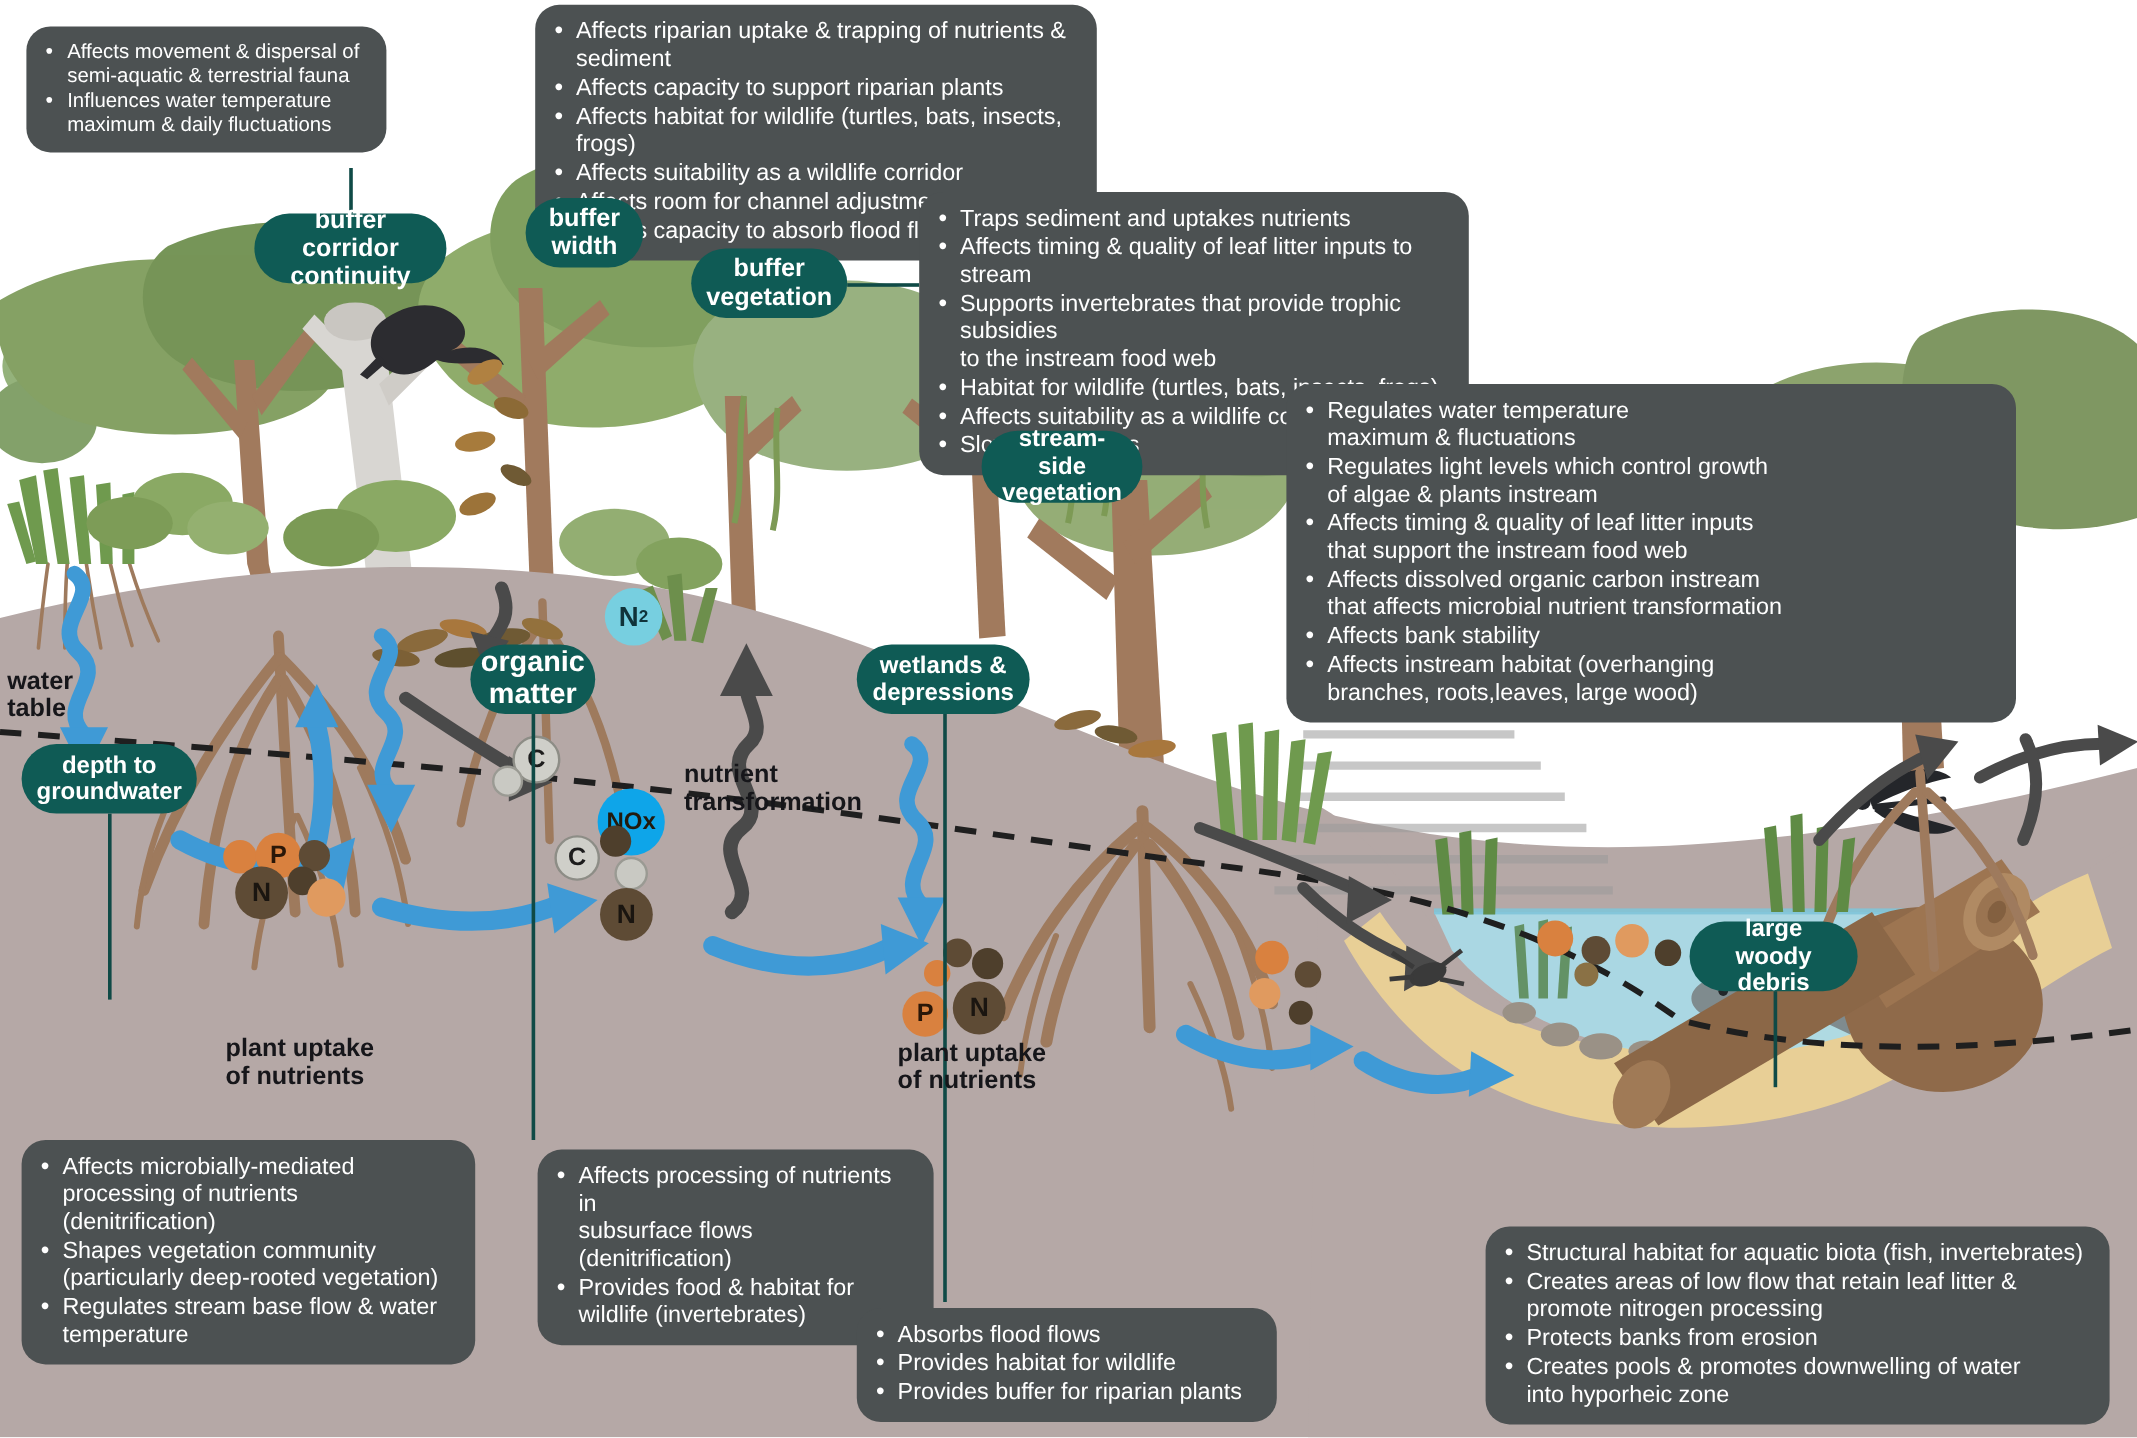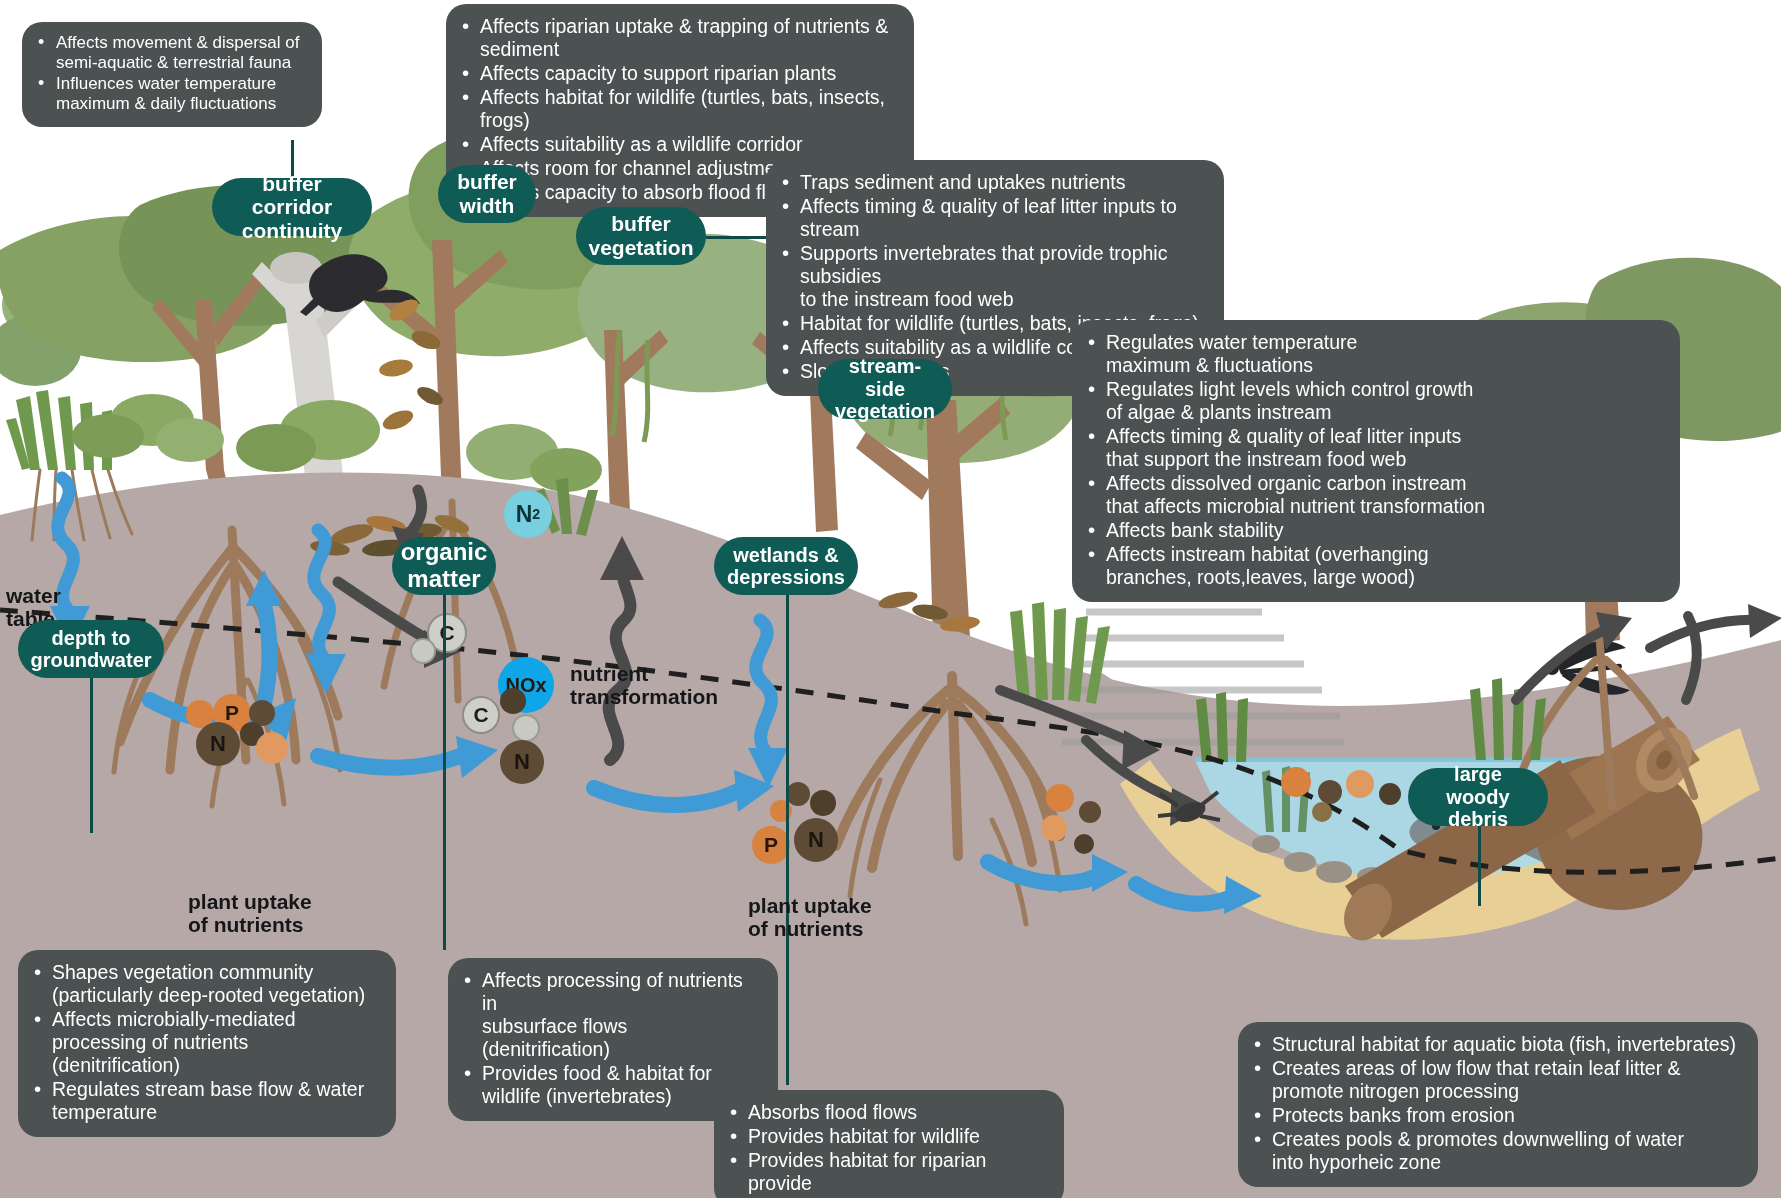--- a/index.html
+++ b/index.html
@@ -70,21 +70,20 @@
   .lead.h { height: 3px; }
 
   
   .anno {
     position: absolute;
     color: #16161a;
     font-weight: bold;
     line-height: 1.1;
     z-index: 38;
     white-space: pre-line;
-    margin-top: 28px;
   }
 
   
   .chip {
     position: absolute;
     border-radius: 50%;
     display: flex;
     align-items: center;
     justify-content: center;
     font-weight: bold;
@@ -526,43 +525,43 @@
       <li>Affects dissolved organic carbon instream
 that affects microbial nutrient transformation</li>
       <li>Affects bank stability</li>
       <li>Affects instream habitat (overhanging
 branches, roots,leaves, large wood)</li>
     </ul>
   </div>
 
   <div class="callout" style="left:18px; top:950px; width:378px; font-size:19.5px;">
     <ul>
+      <li>Affects microbially-mediated
+processing of nutrients (denitrification)</li>
       <li>Shapes vegetation community
 (particularly deep-rooted vegetation)</li>
-      <li>Affects microbially-mediated
-processing of nutrients (denitrification)</li>
       <li>Regulates stream base flow &amp; water
 temperature</li>
     </ul>
   </div>
 
   <div class="callout" style="left:448px; top:958px; width:330px; font-size:19.5px;">
     <ul>
       <li>Affects processing of nutrients in
 subsurface flows (denitrification)</li>
       <li>Provides food &amp; habitat for
 wildlife (invertebrates)</li>
     </ul>
   </div>
 
   <div class="callout" style="left:714px; top:1090px; width:350px; font-size:19.5px;">
     <ul>
       <li>Absorbs flood flows</li>
       <li>Provides habitat for wildlife</li>
-      <li>Provides habitat for riparian provide</li>
+      <li>Provides buffer for riparian plants</li>
     </ul>
   </div>
 
   <div class="callout" style="left:1238px; top:1022px; width:520px; font-size:19.5px;">
     <ul>
       <li>Structural habitat for aquatic biota (fish, invertebrates)</li>
       <li>Creates areas of low flow that retain leaf litter &amp;
 promote nitrogen processing</li>
       <li>Protects banks from erosion</li>
       <li>Creates pools &amp; promotes downwelling of water

